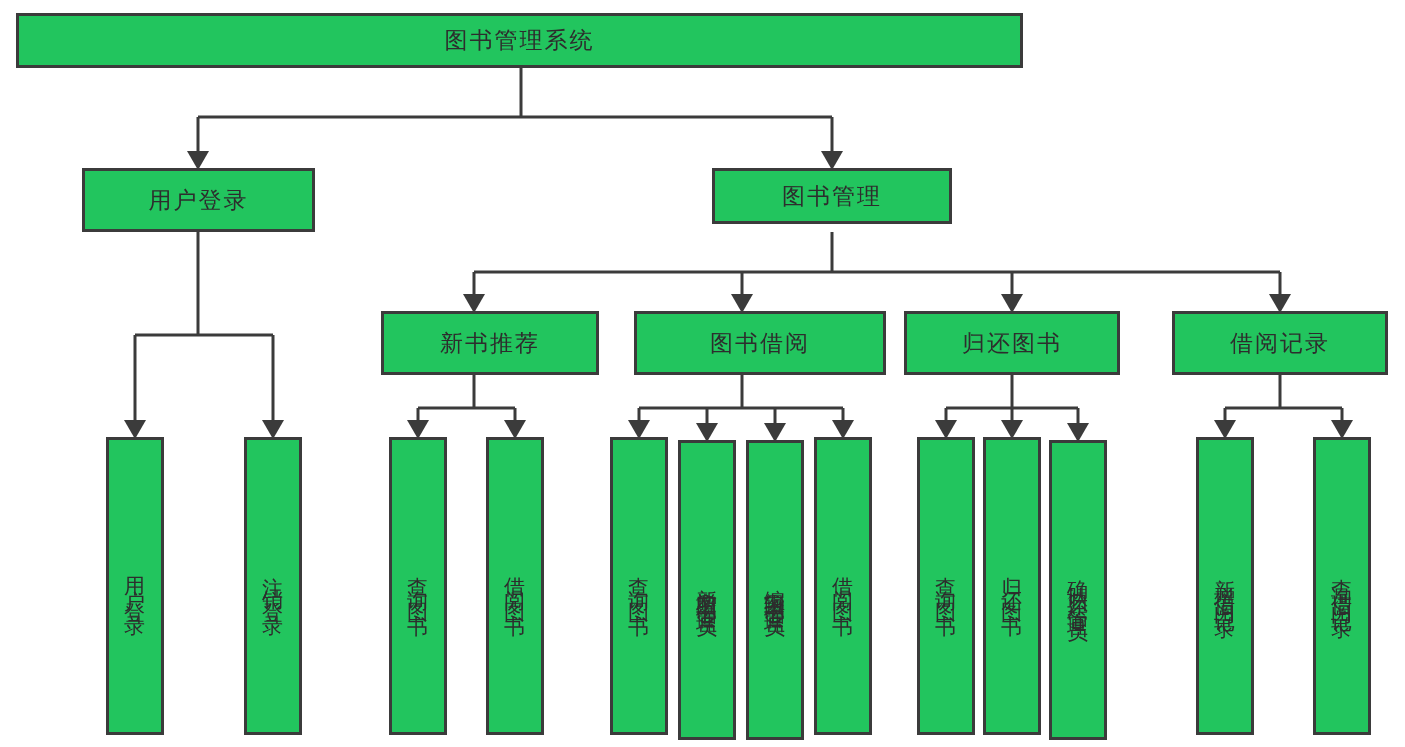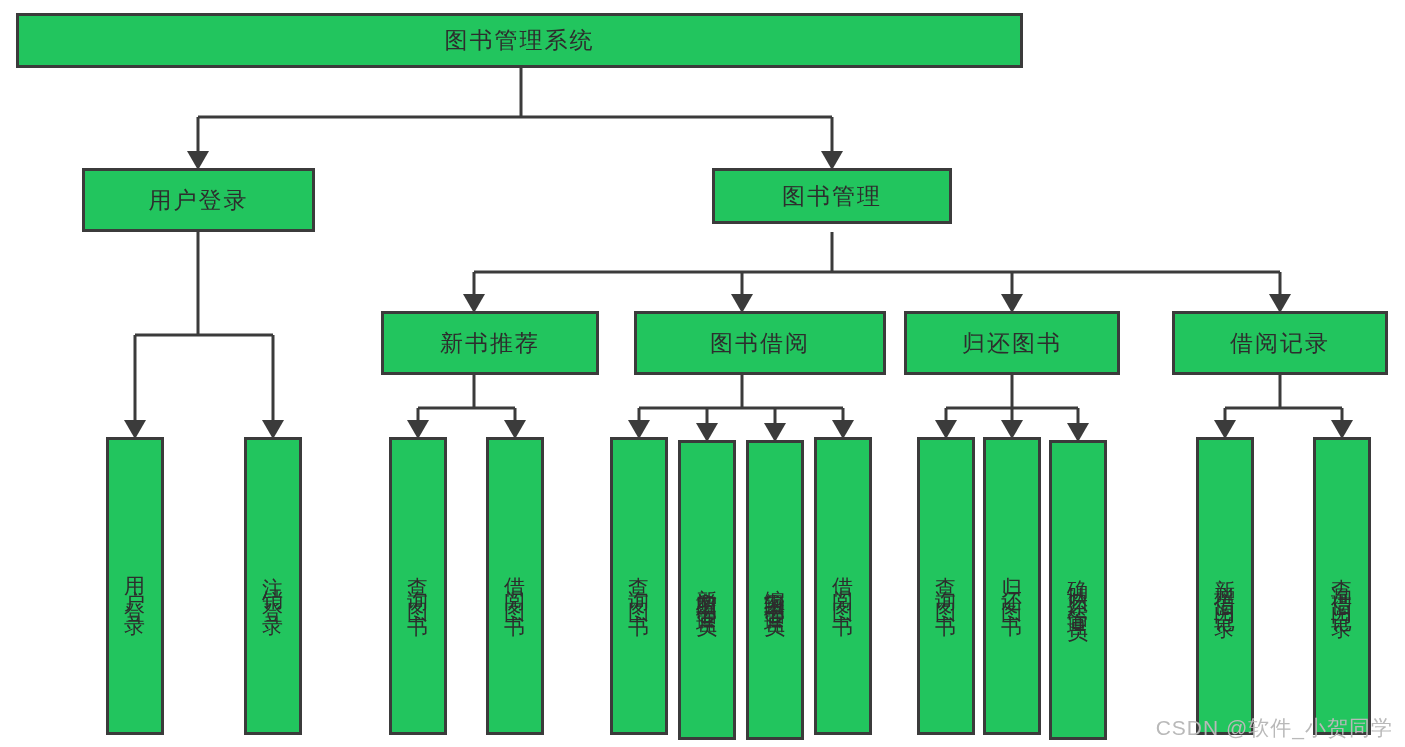--- a/index.html
+++ b/index.html
@@ -161,14 +161,13 @@
     <span class="sp6">确认归还（管理员）</span>
   </div>
 
   <div class="box leaf" style="left:1196px;top:437px;height:298px">
     <span class="sp8">新增借阅记录</span>
   </div>
   <div class="box leaf" style="left:1313px;top:437px;height:298px">
     <span class="sp8">查询借阅记录</span>
   </div>
 
-  <div class="watermark">CSDN @软件_小贺同学</div>
 </div>
 
 </body></html>

